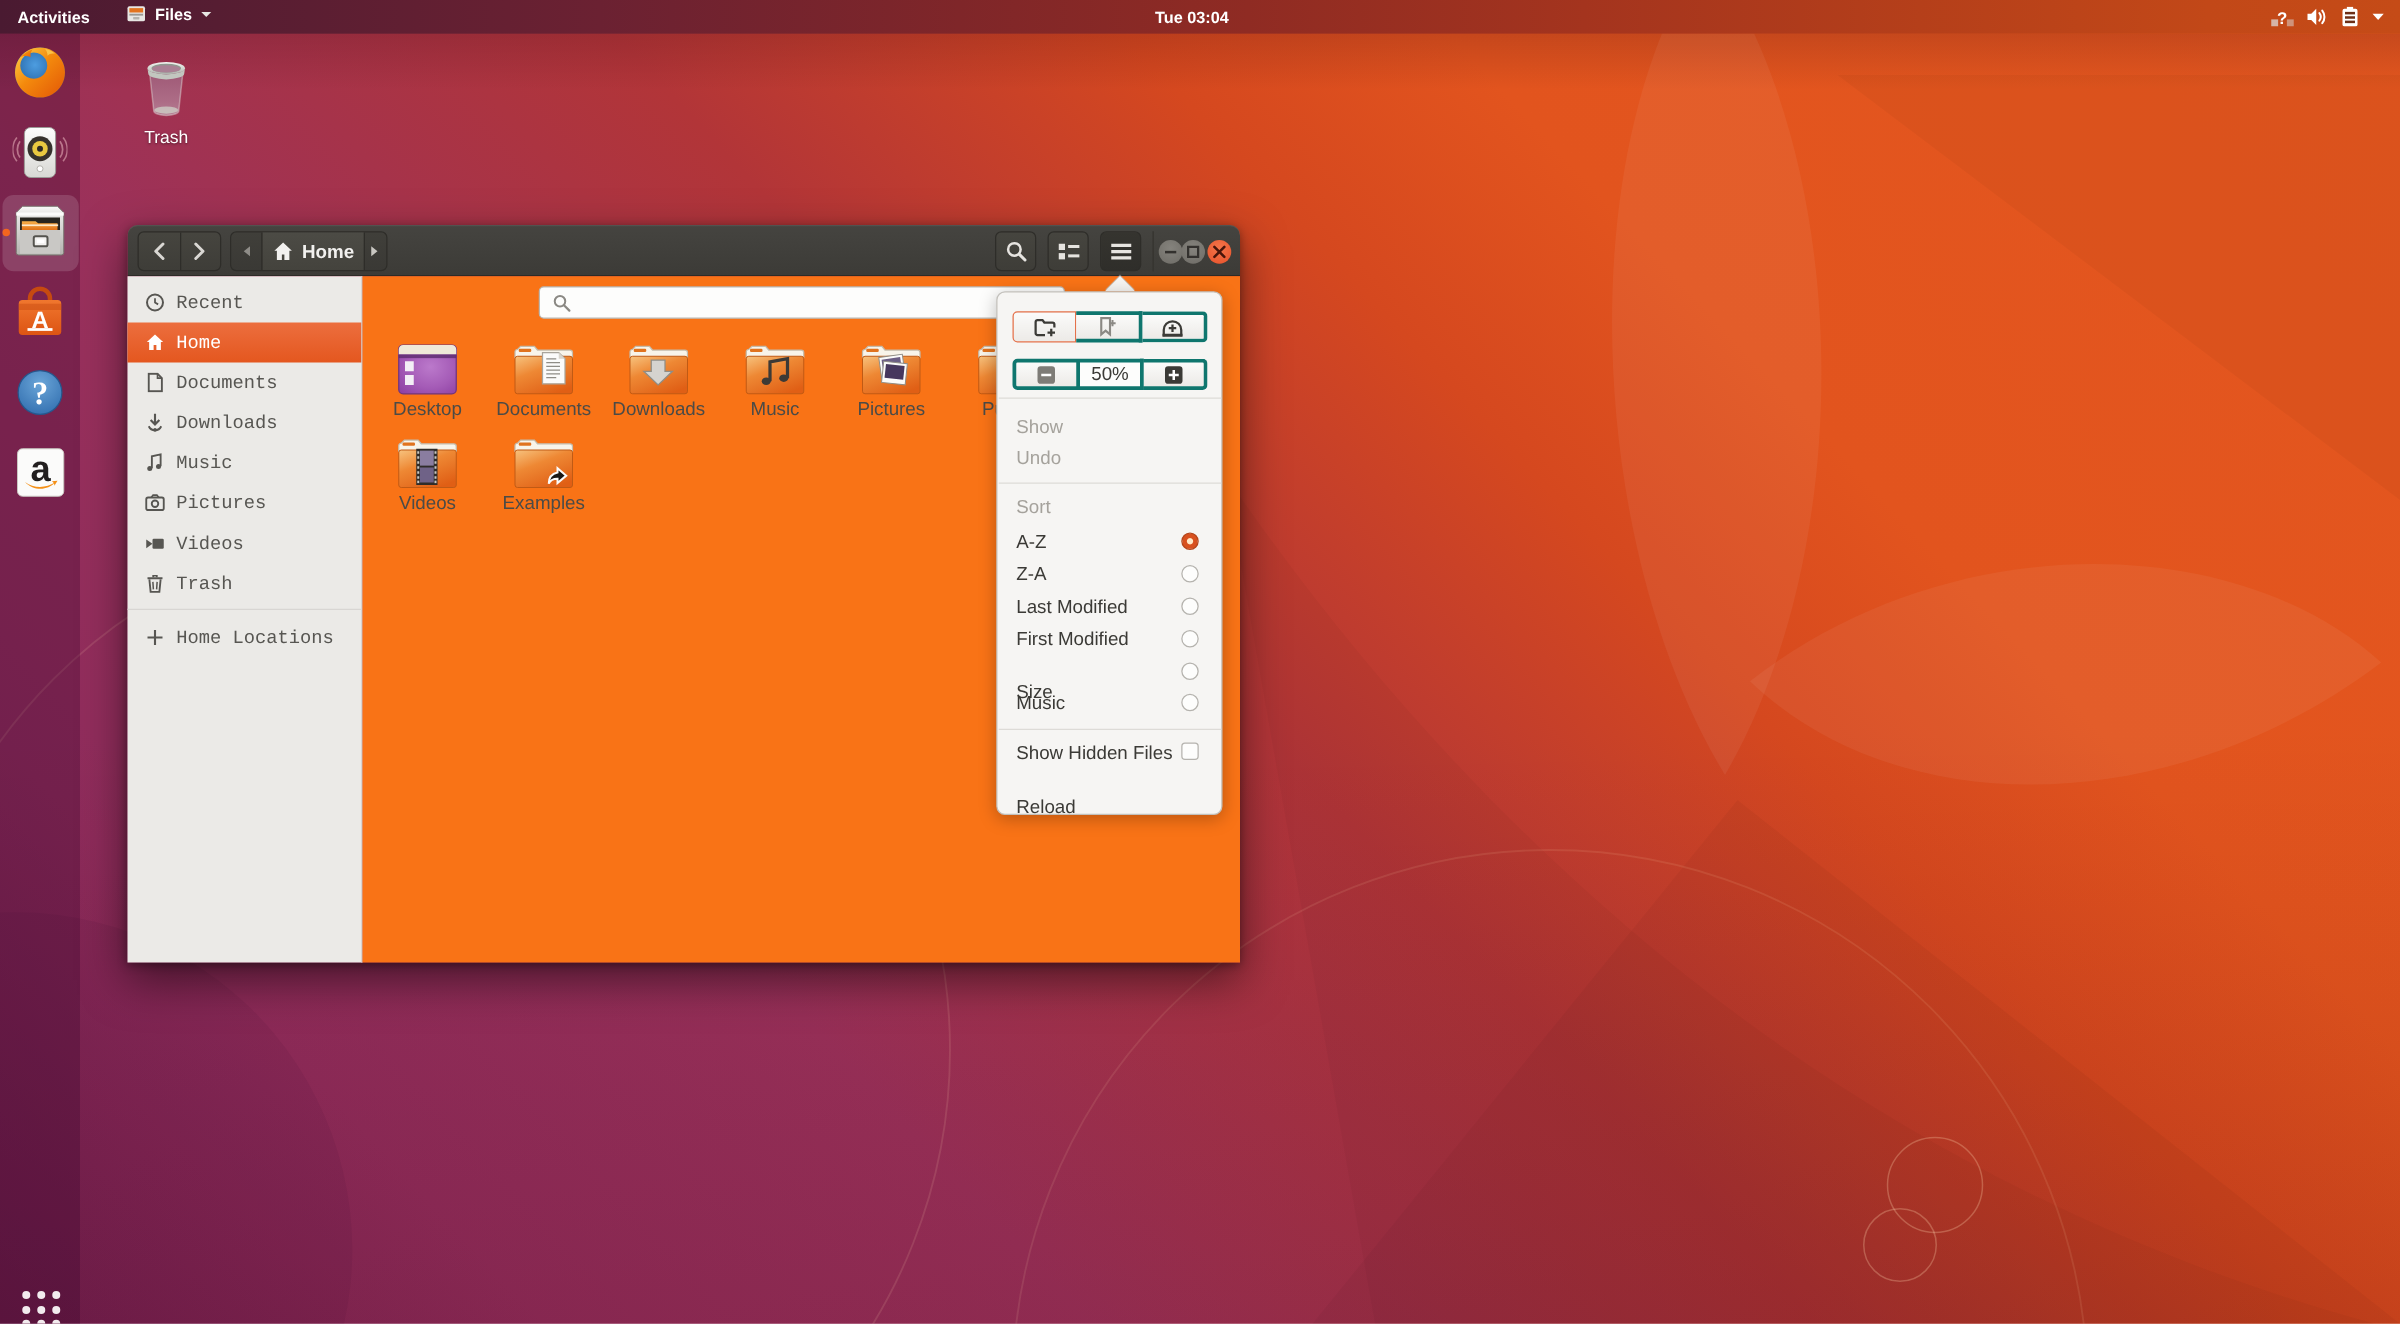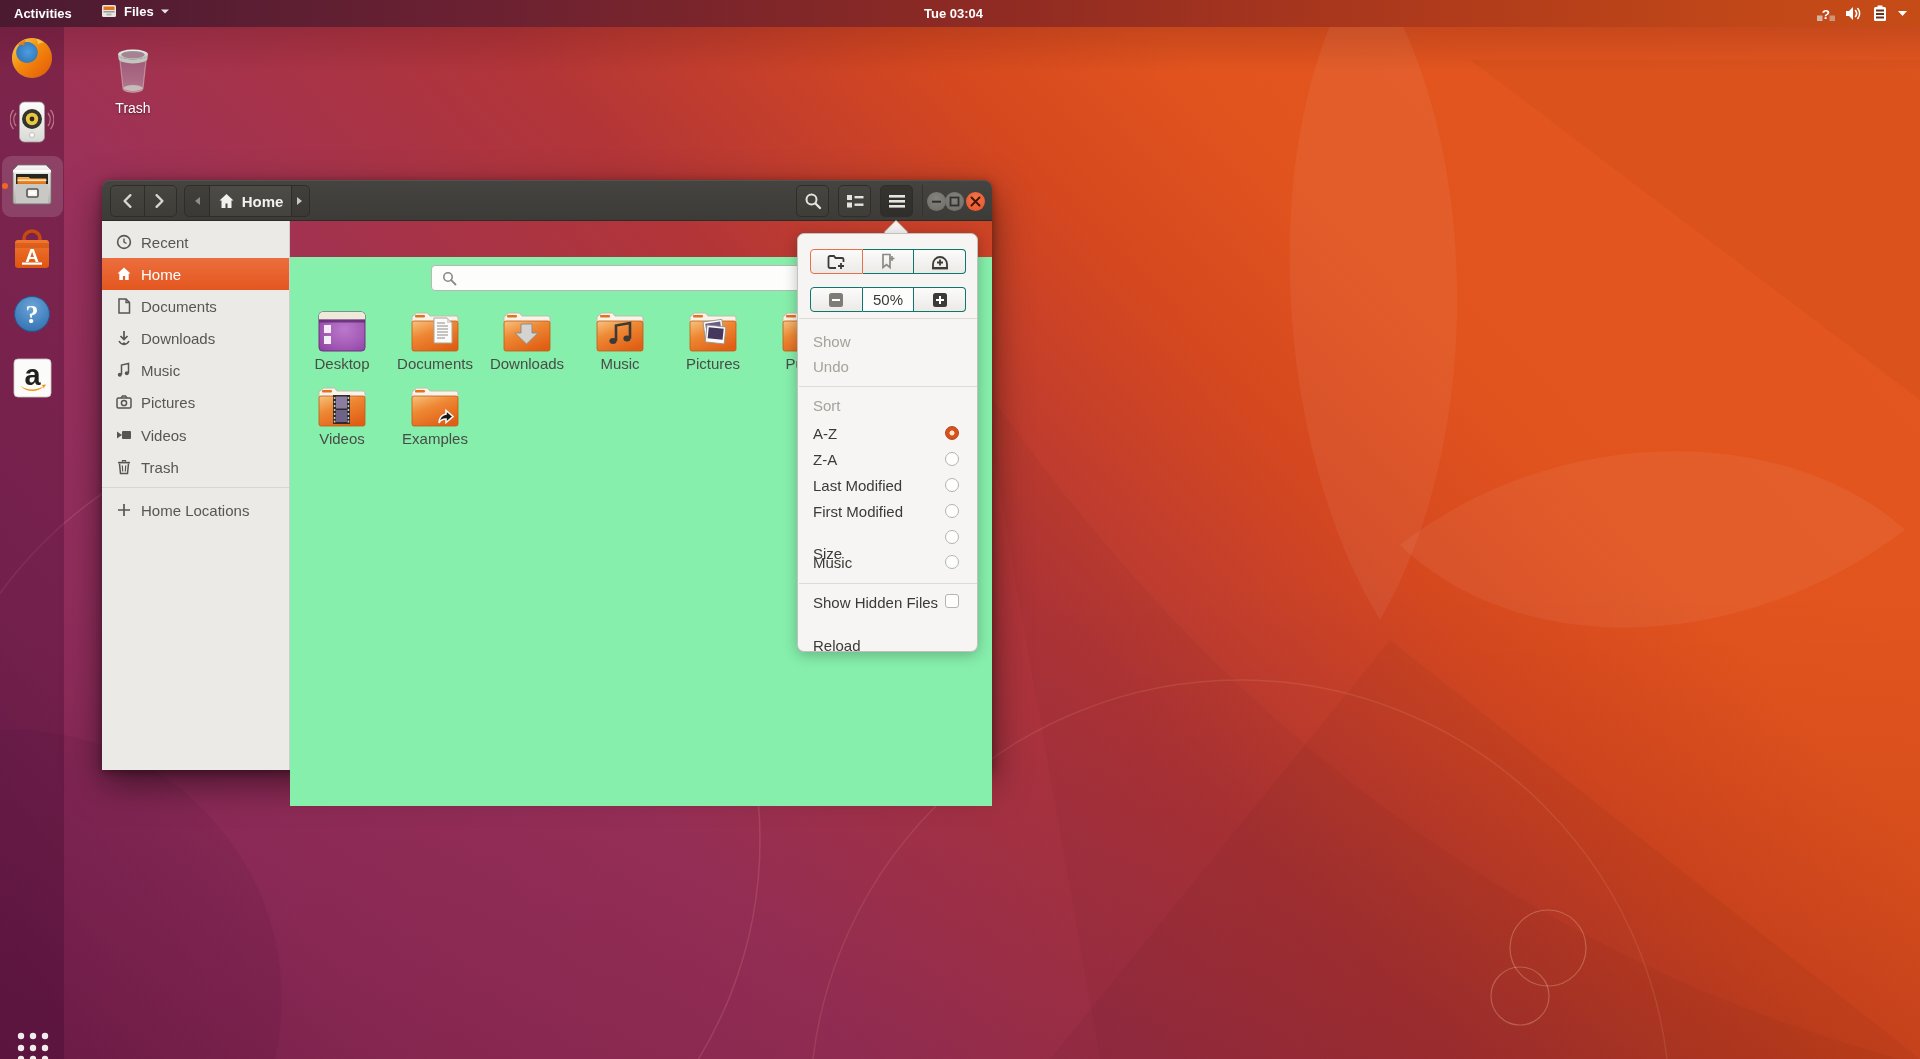--- a/index.html
+++ b/index.html
@@ -49,25 +49,25 @@
 #wc-min { left:825px; background:radial-gradient(circle at 50% 35%, #85837d, #6e6c66); }
 #wc-max { left:843px; background:radial-gradient(circle at 50% 35%, #85837d, #6e6c66); }
 #wc-close { left:864px; background:radial-gradient(circle at 50% 35%, #f4764a, #e8512a); }
 .wc svg { position:absolute; left:0; top:0; }
 
 #side { position:absolute; left:0; top:41px; width:188px; height:549px;
   background:#ebeae7; border-right:1px solid #d0cecb; }
 .srow { position:absolute; left:0; width:187px; height:32px; display:flex; align-items:center;
   color:#575652; font-size:15px; }
 .srow svg { margin-left:14px; }
-.srow span { margin-left:9px; }
+.srow span { margin-left:9px;font-family:Liberation Mono, monospace; }
 .srow.sel { background:linear-gradient(#ec6e3e, #e4571f); color:#ffffff; }
 #side .ssep { position:absolute; left:0; top:266px; width:187px; height:1px; background:#d8d6d3; }
 
-#content { position:absolute; left:188px; top:41px; width:702px; height:549px; background:#86efac;margin-top:36px; }
+#content { position:absolute; left:188px; top:41px; width:702px; height:549px; background:#f97316; }
 #searchbar { position:absolute; left:141px; top:8px; width:421px; height:26px;
   background:#fdfdfc; border:1px solid #b9b7b2; border-radius:4px; }
 .gi { position:absolute; width:90px; text-align:center; color:#4b4b47; font-size:15px; }
 .gi svg { display:block; margin:0 auto; }
 .gi .t { margin-top:3px; }
 
 #pop { position:absolute; left:797px; top:233px; width:181px; height:419px;
   background:#f6f5f3; border:1px solid #c3c1bc; border-radius:7px;
   box-shadow:0 3px 14px rgba(0,0,0,0.25); font-size:15px; color:#3b3a36; }
 #pop-arrow { position:absolute; left:884px; top:221px; width:0; height:0;
@@ -75,21 +75,21 @@
   filter:drop-shadow(0 -1px 0 #c3c1bc); }
 .prow { position:absolute; left:15px; height:26px; display:flex; align-items:center; }
 .dis { color:#a5a29c; }
 .psep { position:absolute; left:1px; width:178px; height:1px; background:#dddbd7; }
 .radio { position:absolute; left:147px; width:14px; height:14px; border-radius:50%;
   background:#fdfdfc; border:1px solid #b5b3ae; }
 .radio.on { border:1px solid #b4451a; background:radial-gradient(circle, #ffe9c9 2.1px, #d8511f 2.9px 7px); }
 #checkbox { position:absolute; left:147px; top:360px; width:14px; height:14px; border-radius:3px;
   background:#fdfdfc; border:1px solid #b5b3ae; }
 .bgrp { position:absolute; left:12px; width:156px; height:25px; display:flex; }
-.bgrp .b { flex:1; background:linear-gradient(#fbfbfa,#eceae7); border:1px solid #0f766e;
+.bgrp .b { flex:1; background:linear-gradient(#fbfbfa,#eceae7); border:3px solid #0f766e;
   display:flex; align-items:center; justify-content:center; }
 .bgrp .b:first-child { border-radius:4px 0 0 4px; }
 .bgrp .b:last-child { border-radius:0 4px 4px 0; border-left:none; }
 .bgrp .b.mid { border-left:none; }
 .bgrp .b.foc { border:1px solid #e4714a; border-radius:4px 0 0 4px; }
 #zoomtxt { font-size:15px; color:#3b3a36; }
 </style>
 </head>
 <body>
 <svg id="wall" width="1920" height="1059" viewBox="0 0 1920 1059">

